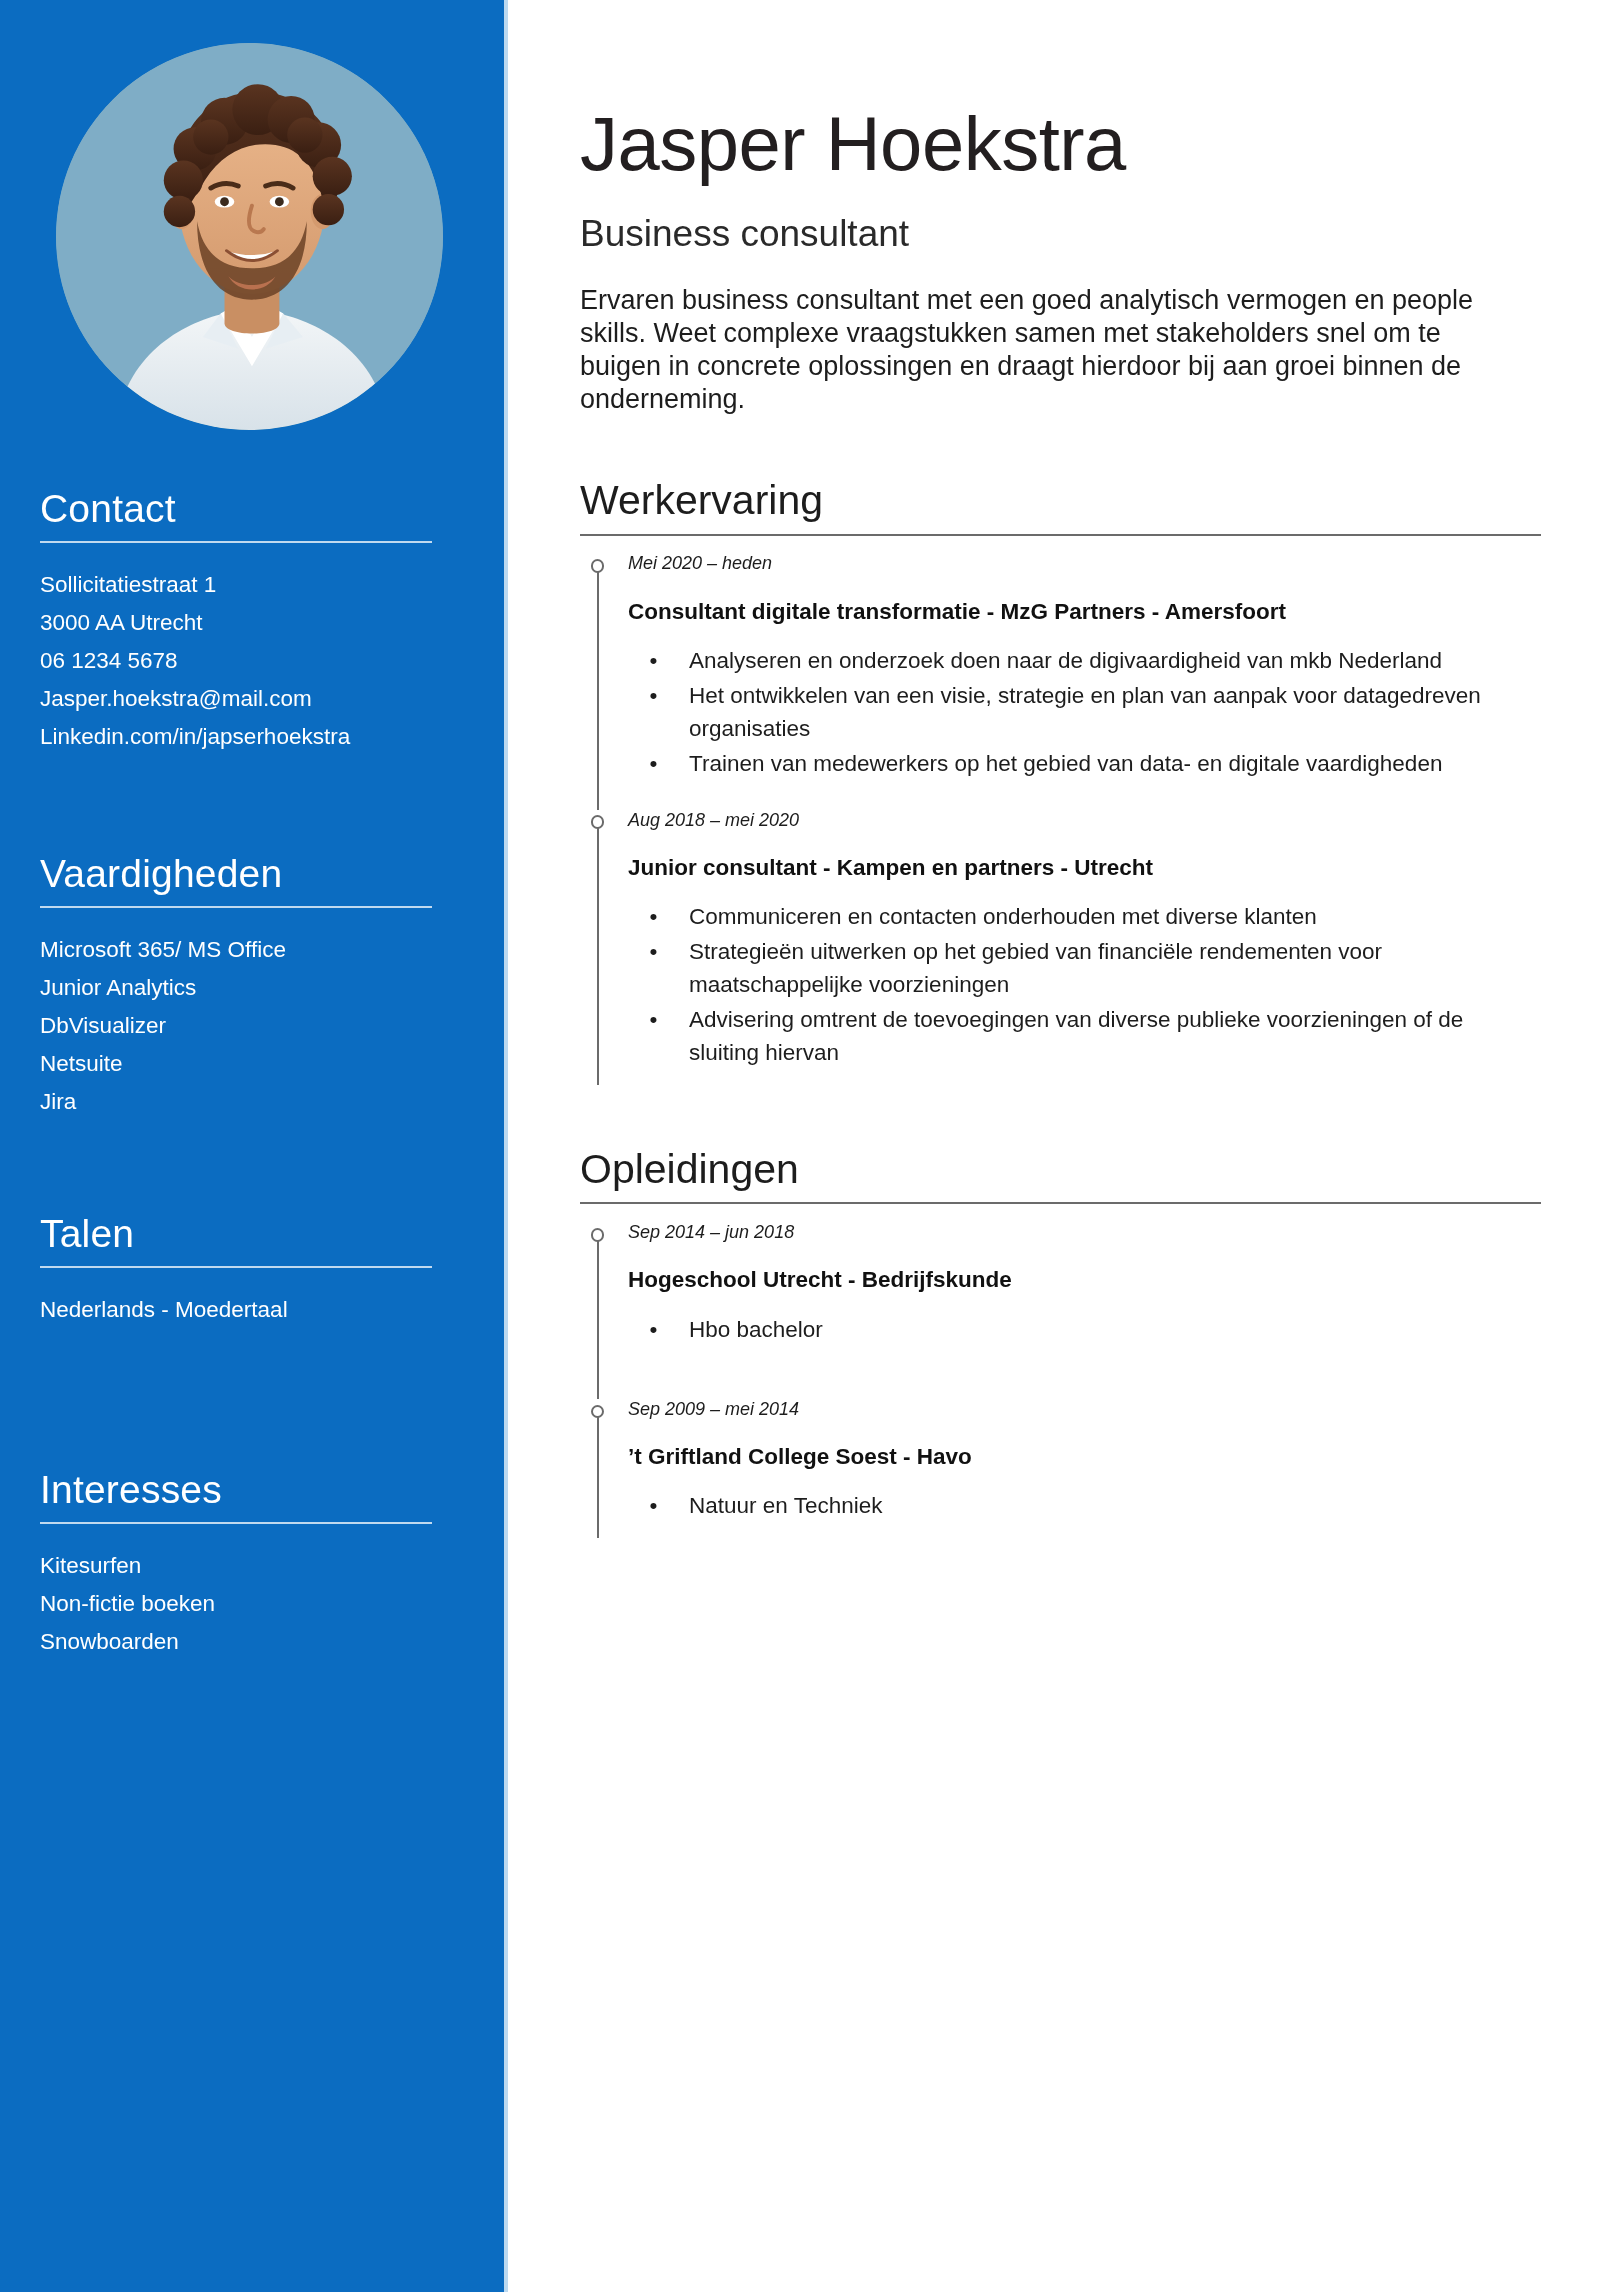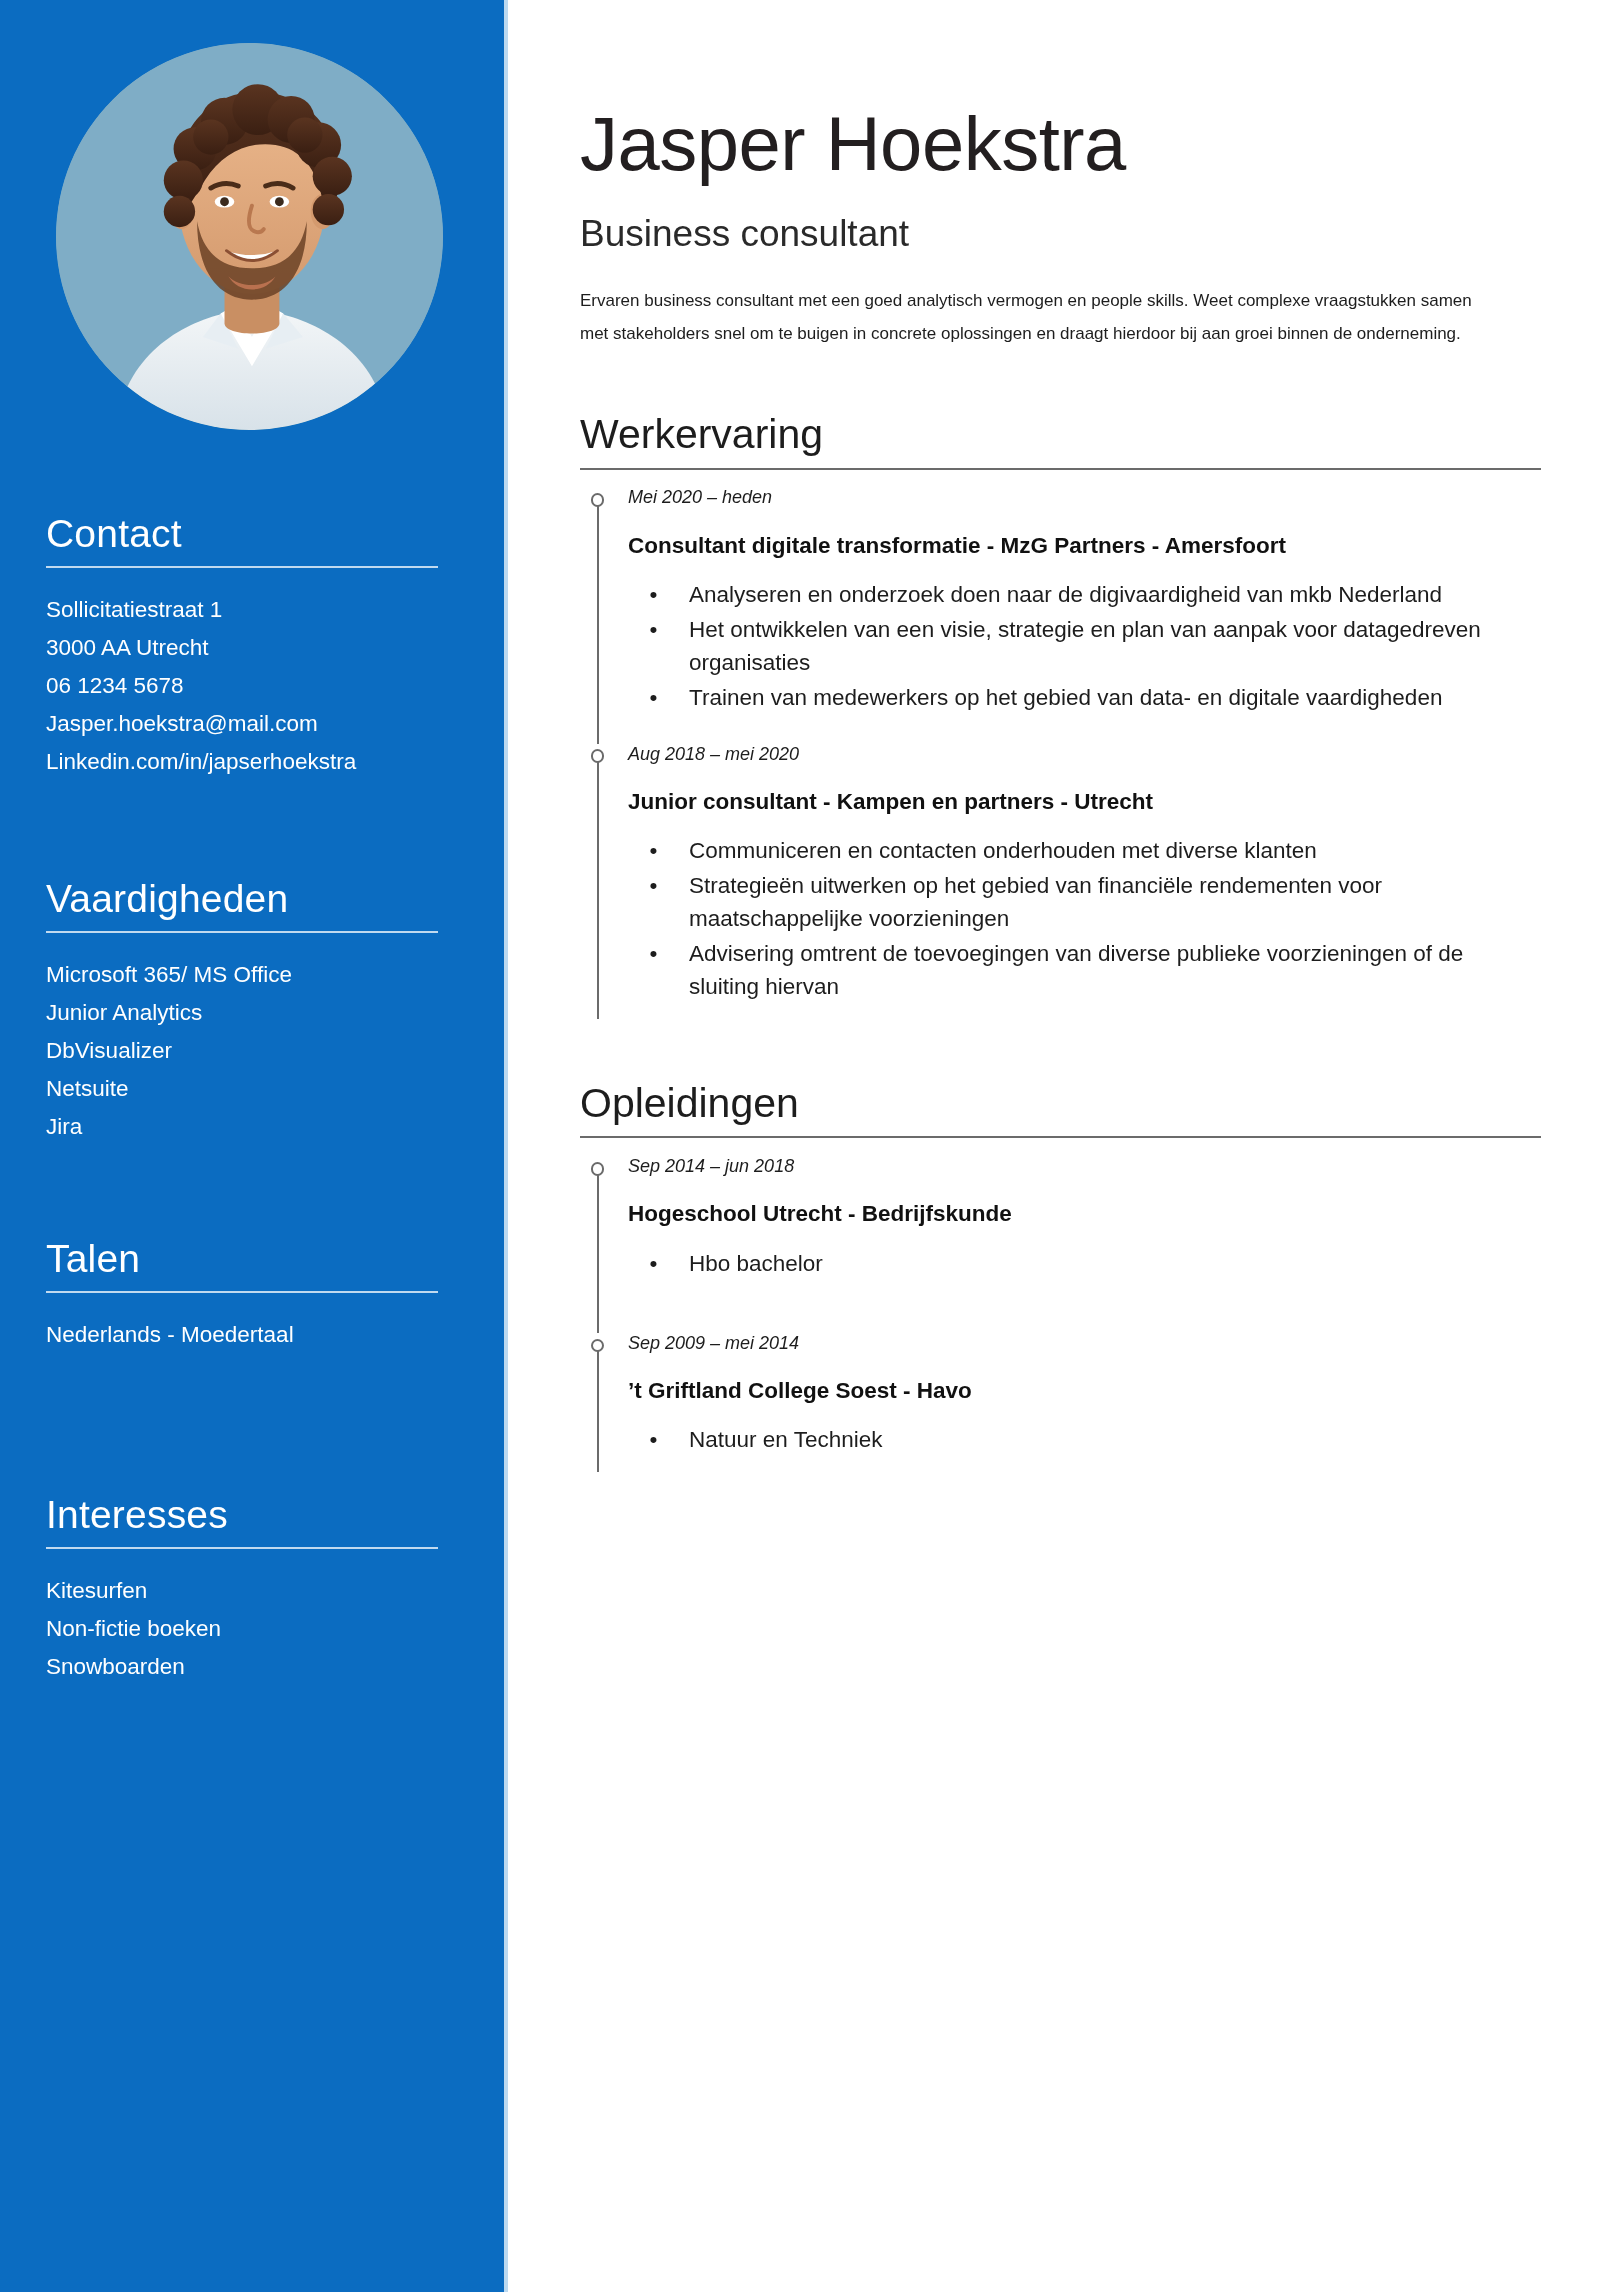--- a/index.html
+++ b/index.html
@@ -29,21 +29,21 @@
   .photo-wrap{
     position:absolute; left:56px; top:43px;
     width:387px; height:387px;
     border-radius:50%;
     overflow:hidden;
     background:#7fadc6;
   }
   .photo-svg{ display:block; width:387px; height:387px; }
 
   
-  .side-section{ position:absolute; left:46px; width:421px;margin-top:25px; }
+  .side-section{ position:absolute; left:40px; width:421px; }
   .side-title{
     font-size:39px; font-weight:400; letter-spacing:0.2px;
     color:#ffffff; line-height:1.1;
   }
   .side-rule{
     margin-top:9.8px;
     height:2px; width:392px;
     background:rgba(255,255,255,.75);
   }
   .side-list{ margin-top:23.5px; }
@@ -61,21 +61,21 @@
     margin-top:106px;
     font-size:76px; font-weight:400; line-height:1.0;
     color:#231f20; letter-spacing:-0.5px;
   }
   .job-title{
     margin-top:31px;
     font-size:37px; font-weight:400; color:#2a2a2a;
   }
   .summary{
     margin-top:29px;
-    font-size:17px; line-height:33px; color:#1d1d1d;
+    font-size:27px; line-height:33px; color:#1d1d1d;
     width:921px;
   }
 
   .main-section{ margin-top:63px; }
   .main-title{
     font-size:41px; font-weight:400; color:#1d1d1d; line-height:1.05;
   }
   .main-rule{
     margin-top:11.8px;
     height:2px; width:961px; background:#6b6b6b;

